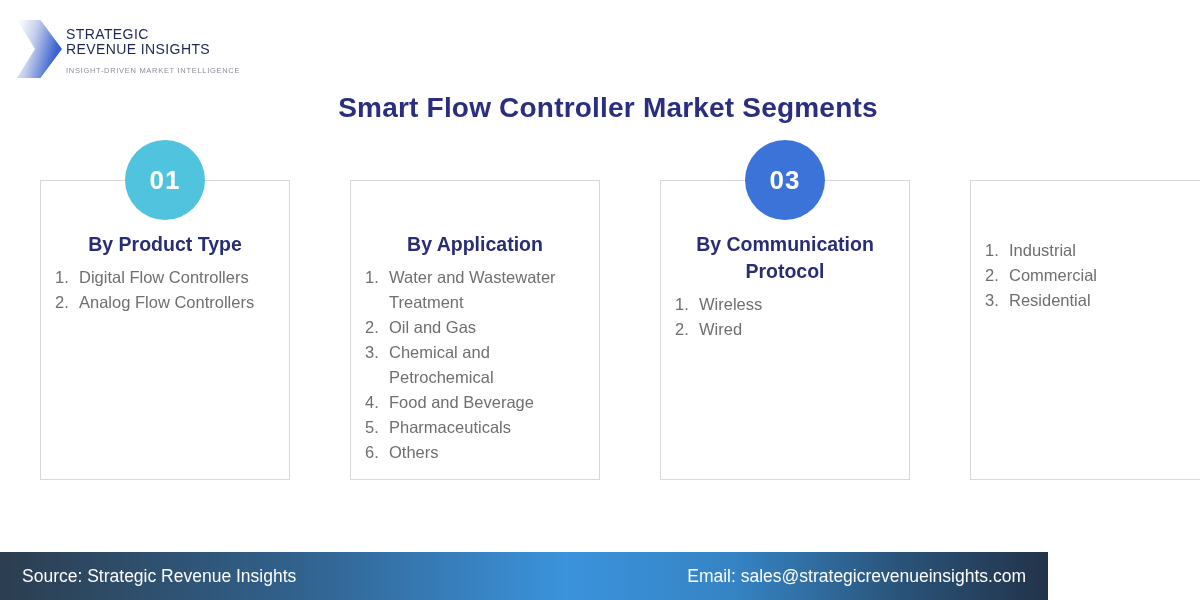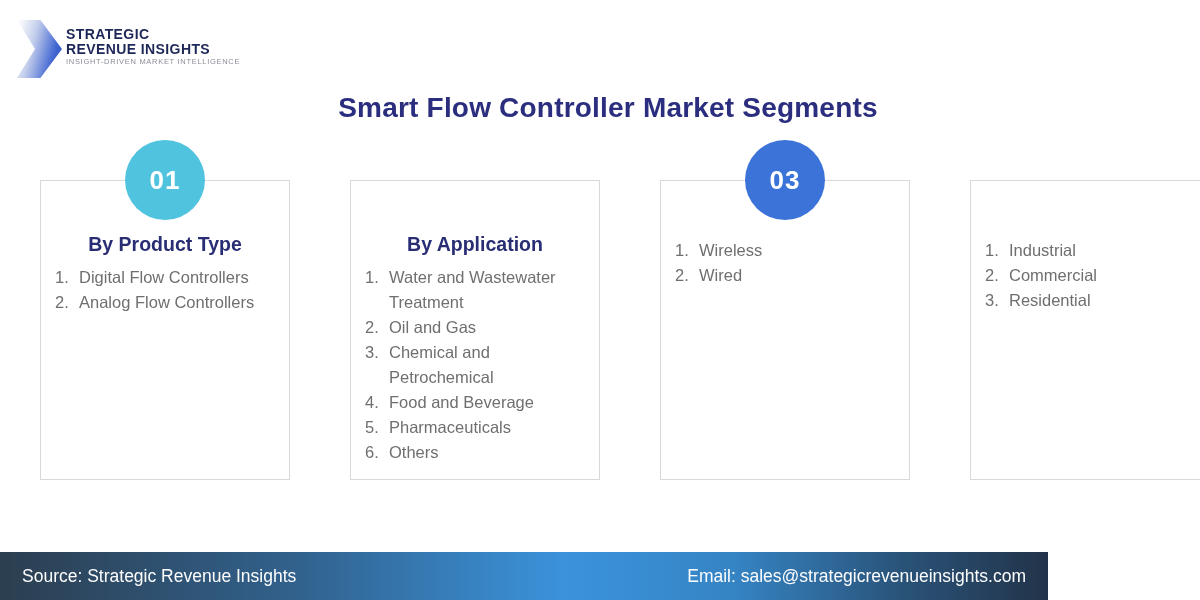--- a/index.html
+++ b/index.html
@@ -13,25 +13,25 @@
 
   
   .logo { position: absolute; left: 17px; top: 13px; width: 240px; height: 70px; }
   .logo-chevron {
     position: absolute; left: 0; top: 7px; width: 45px; height: 58px;
     background: linear-gradient(105deg, #fafbfd 6%, #c5cfec 36%, #4368d2 76%, #2a4bbd 100%);
     clip-path: polygon(0 0, 52% 0, 100% 50%, 52% 100%, 0 100%, 40% 50%);
   }
   .logo-text { position: absolute; left: 49px; top: 14px; }
   .logo-name {
-    font-size: 14px; font-weight: 700; color: #1d2757;
+    font-size: 14px; font-weight: 400; color: #1d2757;
     letter-spacing: 0.4px; line-height: 15px; white-space: nowrap;
   }
   .logo-tagline {
-    font-size: 7.5px; color: #8a8e97;
+    margin-top: 9px; font-size: 7.5px; color: #8a8e97;
     letter-spacing: 0.7px; white-space: nowrap;
   }
 
   
   .page-title {
     position: absolute; top: 92px; left: 8px; width: 100%;
     text-align: center; font-size: 28px; font-weight: 700;
     color: #2b2e7e; letter-spacing: 0.2px;
   }
 
@@ -115,20 +115,21 @@
       <li>Food and Beverage</li>
       <li>Pharmaceuticals</li>
       <li>Others</li>
     </ol>
   </section>
 
   <section class="card">
     <div class="num-circle" style="background-color: rgb(60, 115, 216); justify-content: center;">
       <span>03</span>
     </div>
+    <h2>By Communication Protocol</h2>
     <ol>
       <li>Wireless</li>
       <li>Wired</li>
     </ol>
   </section>
 
   <section class="card">
     <ol>
       <li>Industrial</li>
       <li>Commercial</li>

